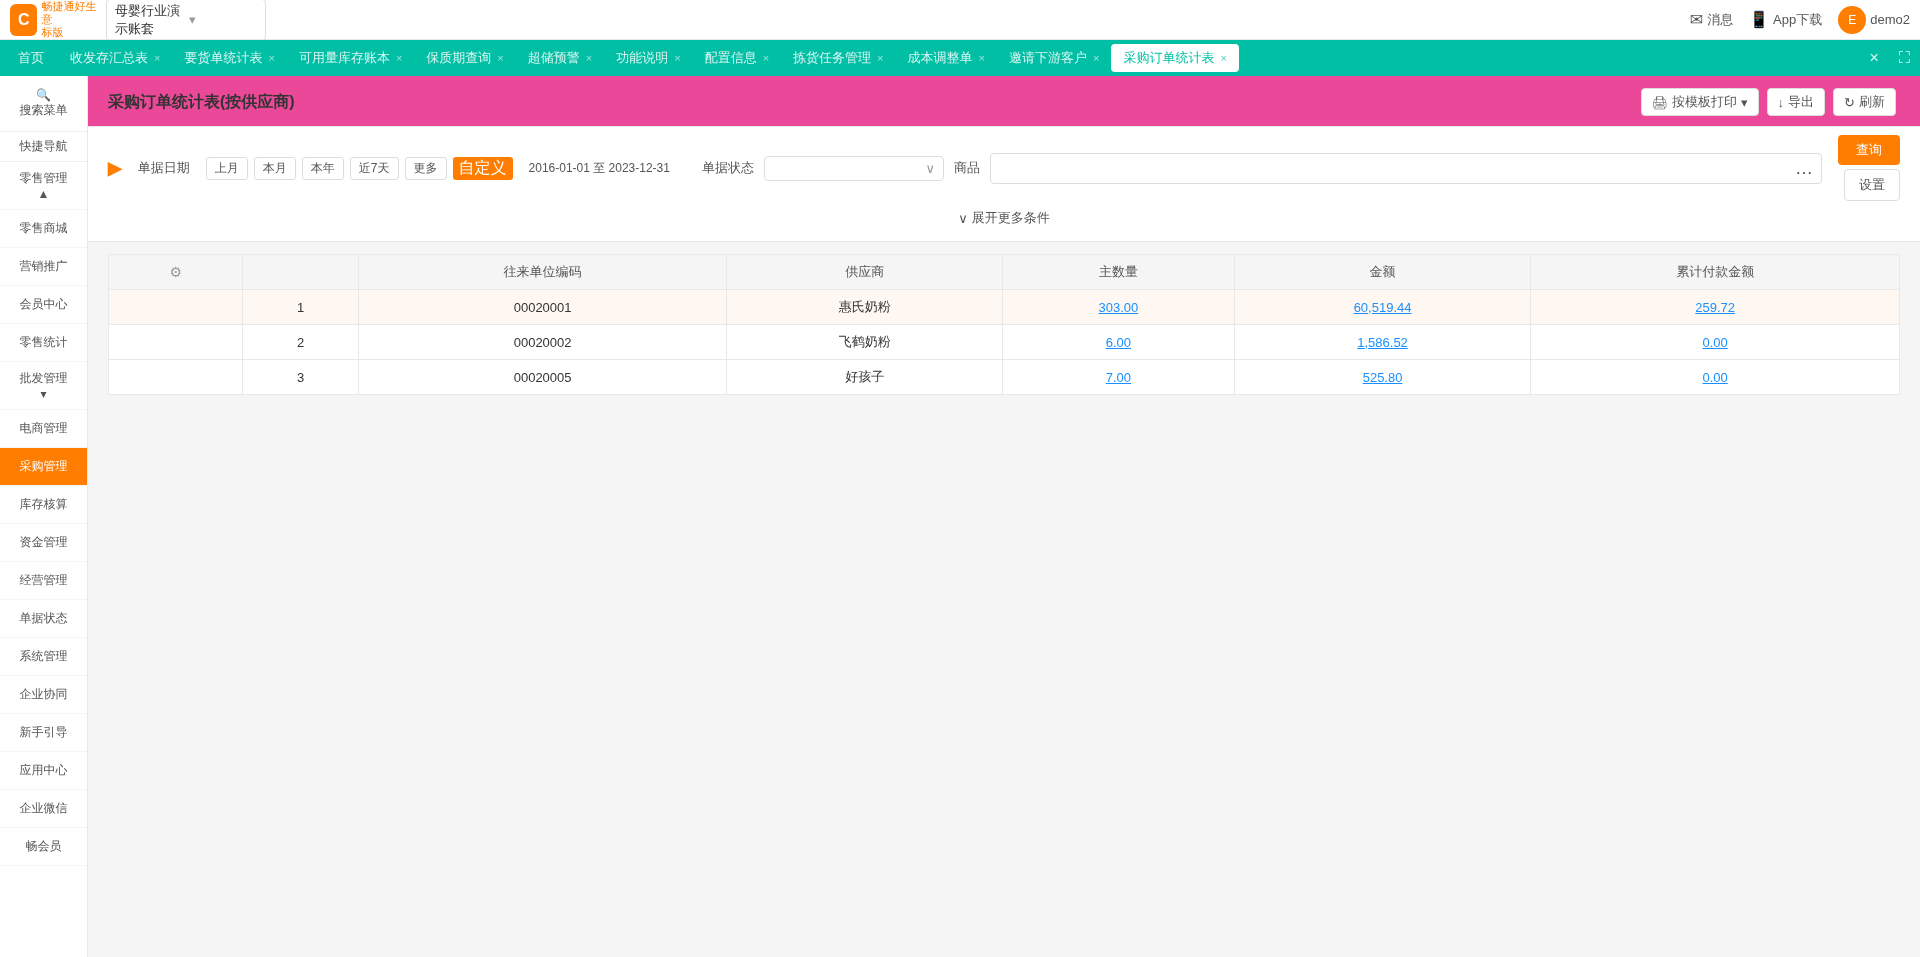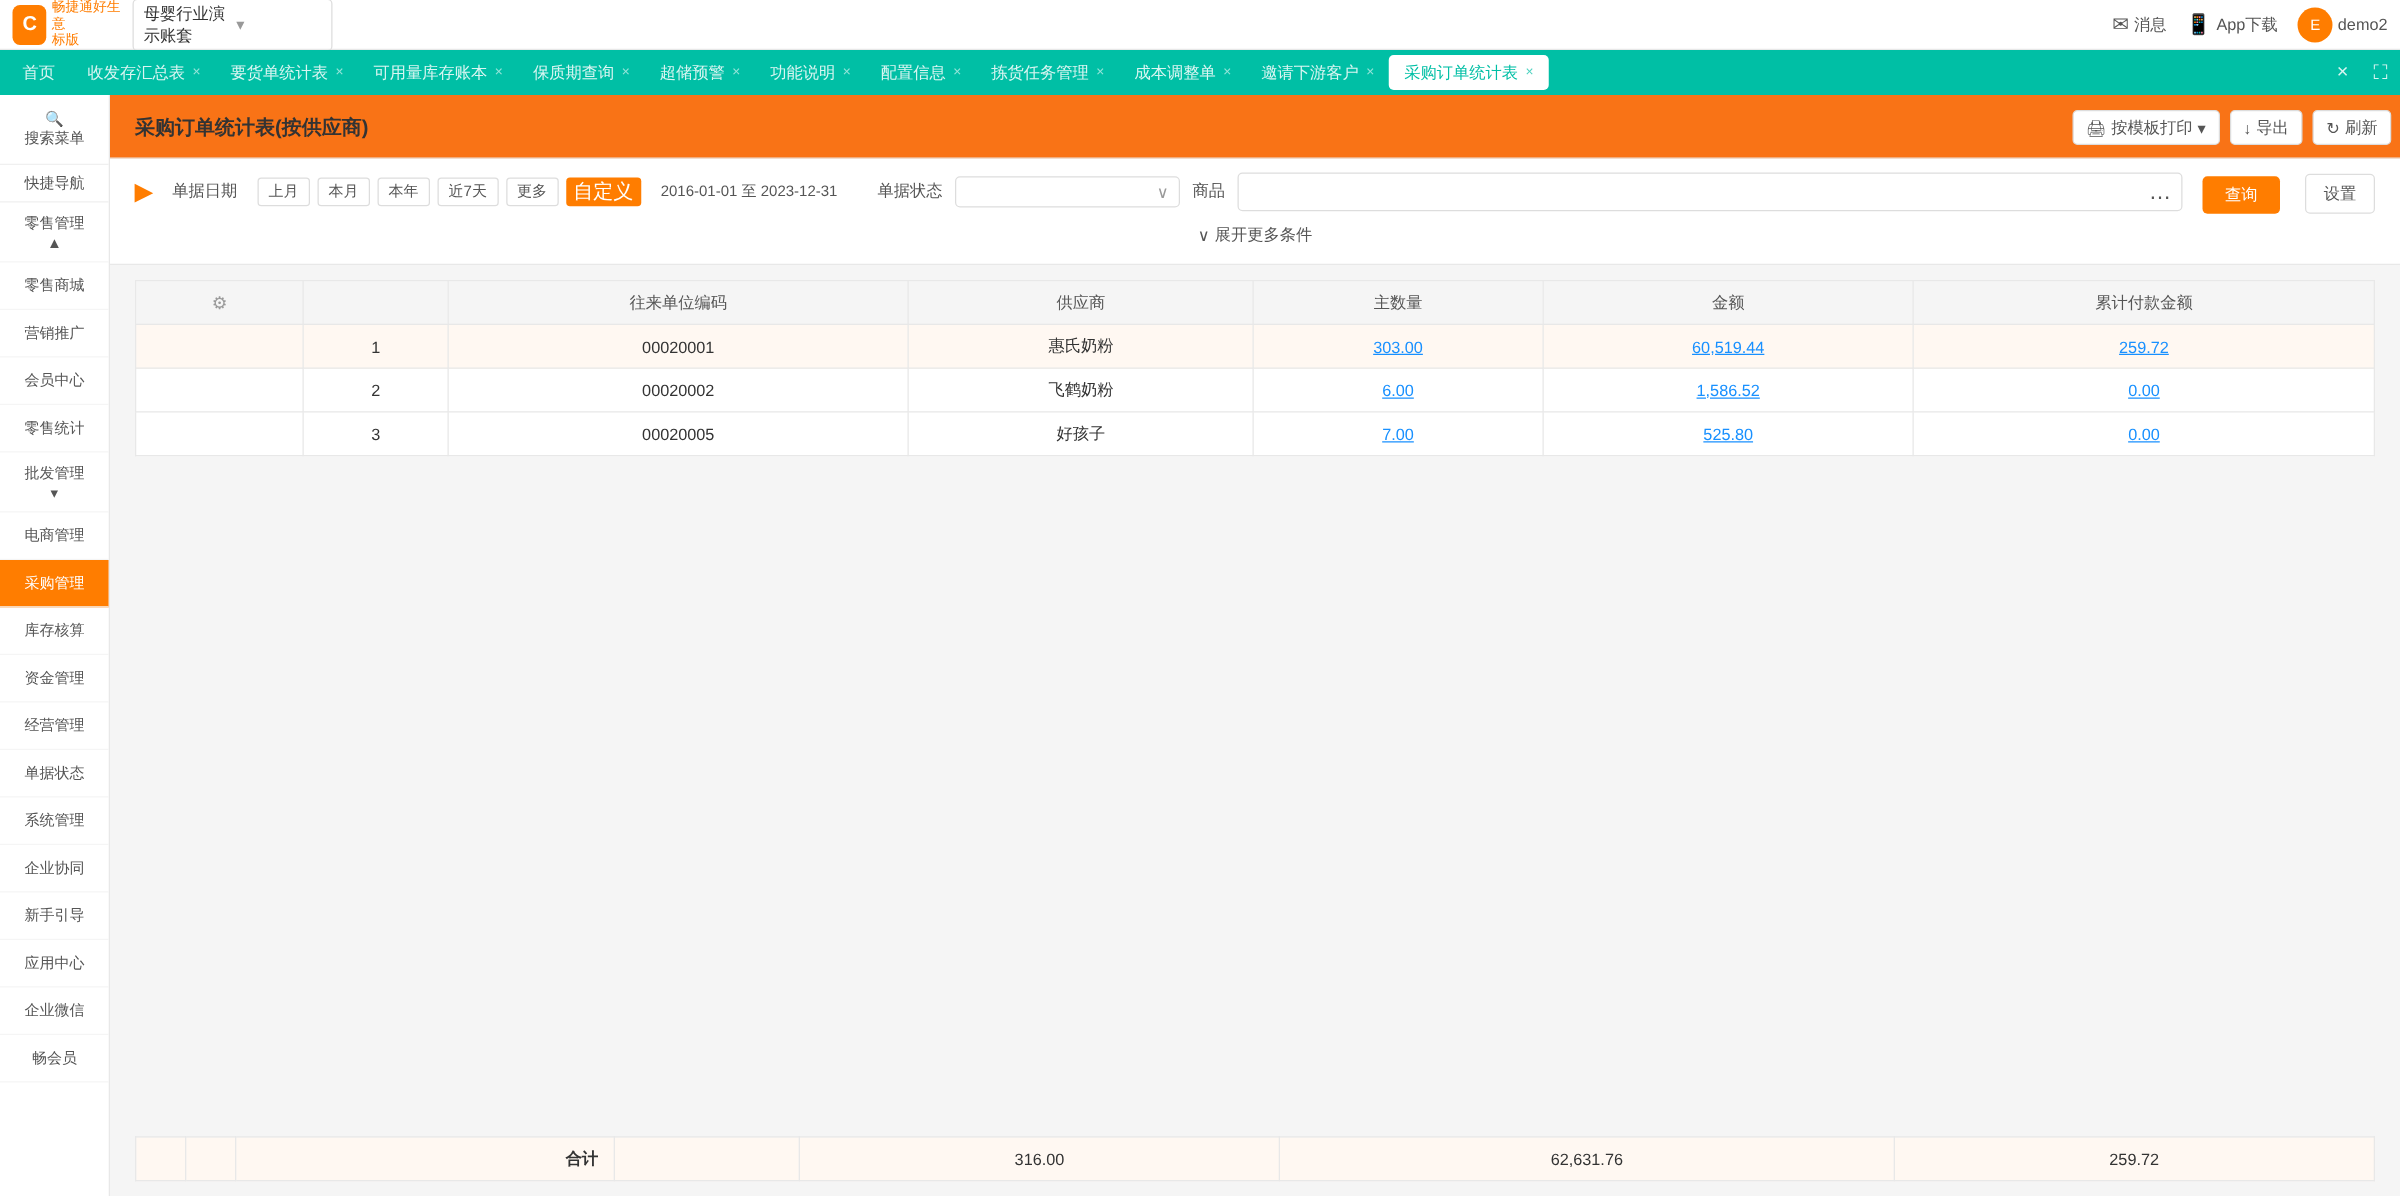--- a/index.html
+++ b/index.html
@@ -36,21 +36,21 @@
     .sidebar-search-btn { width: 100%; text-align: center; color: #555; font-size: 12px; cursor: pointer; padding: 4px 0; }
     .sidebar-nav-btn { text-align: center; color: #555; font-size: 12px; cursor: pointer; padding: 6px 0; border-bottom: 1px solid #f0f0f0; }
     .sidebar-item { padding: 10px 4px; text-align: center; color: #555; font-size: 12px; cursor: pointer; border-bottom: 1px solid #f5f5f5; display: flex; flex-direction: column; align-items: center; }
     .sidebar-item.active { color: #fff; background: #ff7d00; }
     .sidebar-item.section { flex-direction: column; justify-content: flex-end; padding: 8px 10px; }
 
     
     .content-area { flex: 1; display: flex; flex-direction: column; overflow: hidden; background: #f5f5f5; }
 
     
-    .page-header { background: #f97316; padding: 12px 7px 0 20px; border-bottom: 1px solid #e8e8e8; }
+    .page-header { background: #ec4899; padding: 12px 24px 0 20px; border-bottom: 1px solid #e8e8e8; }
     .page-title-row { display: flex; align-items: center; justify-content: space-between; margin-bottom: 10px; }
     .page-title { font-size: 16px; font-weight: bold; color: #333; }
     .page-actions { display: flex; align-items: center; gap: 8px; }
     .btn-print { display: flex; align-items: center; gap: 4px; border: 1px solid #ddd; border-radius: 4px; padding: 4px 10px; background: #fff; color: #555; cursor: pointer; font-size: 13px; }
     .btn-export { display: flex; align-items: center; gap: 4px; border: 1px solid #ddd; border-radius: 4px; padding: 4px 10px; background: #fff; color: #555; cursor: pointer; font-size: 13px; }
     .btn-refresh { display: flex; align-items: center; gap: 4px; border: 1px solid #ddd; border-radius: 4px; padding: 4px 10px; background: #fff; color: #555; cursor: pointer; font-size: 13px; }
 
     
     .filter-area { background: #fff; padding: 8px 20px; border-bottom: 1px solid #e8e8e8; }
     .filter-row { display: flex; align-items: center; gap: 16px; flex-wrap: nowrap; }
@@ -61,21 +61,21 @@
     .date-custom-badge { background: #ff7d00; color: #fff; padding: 1px 6px; border-radius: 3px; font-size: 16px; cursor: pointer; }
     .date-range-text { color: #555; font-size: 12px; }
     .filter-divider { color: #ddd; }
     .filter-select-group { display: flex; align-items: center; gap: 10px; flex: 1; }
     .filter-select { border: 1px solid #ddd; border-radius: 4px; padding: 4px 8px; color: #555; font-size: 13px; background: #fff; cursor: pointer; min-width: 180px; display: flex; align-items: center; justify-content: space-between; }
     .filter-select .arrow { color: #999; }
     .filter-product { border: 1px solid #ddd; border-radius: 4px; padding: 4px 8px; color: #999; font-size: 13px; background: #fff; flex: 1; display: flex; align-items: center; justify-content: space-between; cursor: pointer; }
     .more-btn { color: #555; font-size: 18px; cursor: pointer; }
     .btn-query { background: #ff7d00; color: #fff; border: none; border-radius: 4px; padding: 6px 18px; font-size: 13px; cursor: pointer; }
     .btn-settings { background: #fff; color: #555; border: 1px solid #ddd; border-radius: 4px; padding: 6px 14px; font-size: 13px; cursor: pointer; display: block; margin-top: 4px; }
-    .filter-right { display: flex; flex-direction: row; align-items: flex-end; gap: 20px; }
+    .filter-right { display: flex; flex-direction: column; align-items: flex-end; gap: 0; }
     .expand-more { text-align: center; padding: 6px; color: #555; font-size: 13px; cursor: pointer; display: flex; align-items: center; justify-content: center; gap: 4px; margin-top: 2px; }
 
     
     .table-container { flex: 1; overflow: auto; padding: 12px 20px; }
     .data-table { width: 100%; border-collapse: collapse; background: #fff; }
     .data-table th { background: #f5f5f5; border: 1px solid #e8e8e8; padding: 8px 12px; text-align: center; color: #555; font-size: 13px; font-weight: normal; }
     .data-table td { border: 1px solid #e8e8e8; padding: 8px 12px; text-align: center; color: #333; font-size: 13px; }
     .data-table tr:nth-child(1) td { background: #fff8f2; }
     .data-table tr:nth-child(odd) td { background: #fff; }
     .data-table tr:nth-child(1) td { background: #fff8f2; }
@@ -347,30 +347,15 @@
       <td>00020005</td>
       <td>好孩子</td>
       <td><span class="link-text">7.00</span></td>
       <td><span class="link-text">525.80</span></td>
       <td><span class="link-text">0.00</span></td>
     </tr>
           </tbody>
       </table>
     </div>
 
-    <div style="padding: 0 20px 12px 20px;">
-      <table class="footer-table">
-        <tbody>
-            <tr>
-          <td style="width:40px; background:#fff8f2; border:1px solid #e8e8e8;"></td>
-          <td style="width:40px; background:#fff8f2; border:1px solid #e8e8e8;"></td>
-          <td style="background:#fff8f2; border:1px solid #e8e8e8; text-align:right; font-weight:bold;">合计</td>
-          <td style="background:#fff8f2; border:1px solid #e8e8e8;"></td>
-          <td style="background:#fff8f2; border:1px solid #e8e8e8;">316.00</td>
-          <td style="background:#fff8f2; border:1px solid #e8e8e8;">62,631.76</td>
-          <td style="background:#fff8f2; border:1px solid #e8e8e8;">259.72</td>
-        </tr>
-      </tbody>
-        </table>
-    </div>
 
   </div>
 </div>
 
 </body></html>

